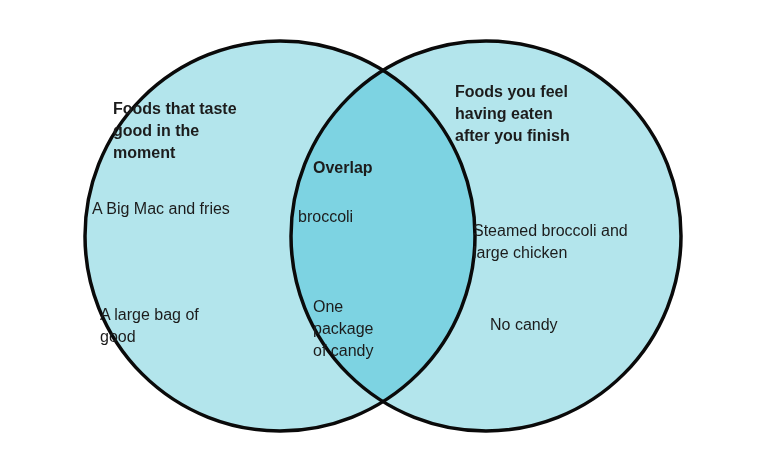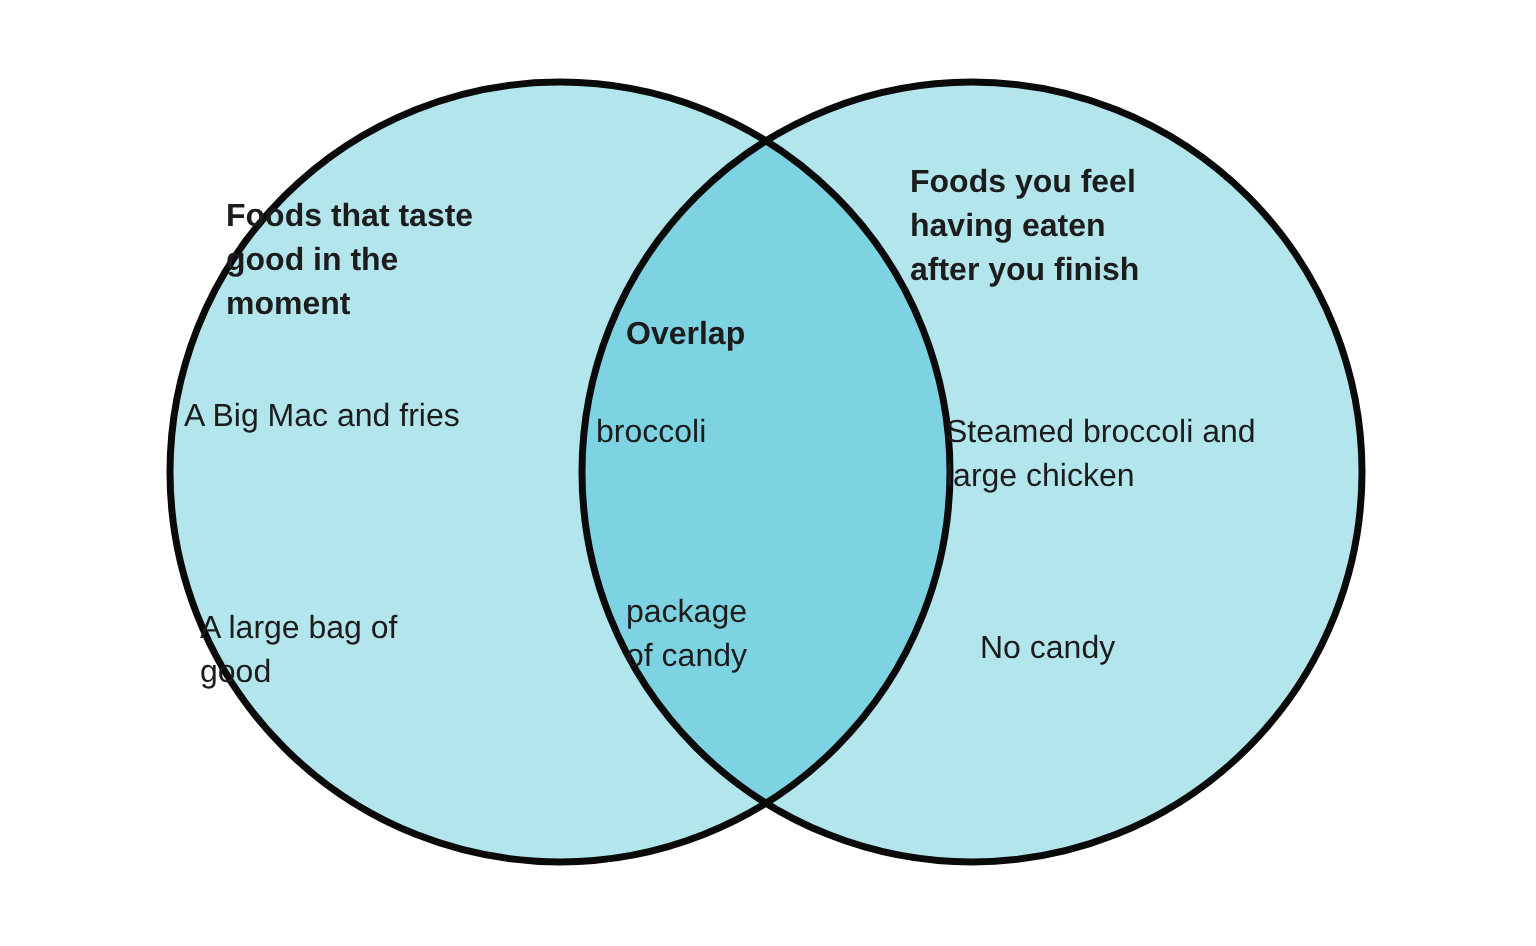--- a/index.html
+++ b/index.html
@@ -41,29 +41,30 @@
 </div>
 
 <div class="label heading" style="left:313px; top:121px; width:140px;margin-top:36px;">
   <span class="lbl-line">Overlap</span>
 </div>
 
 <div class="label" style="left:298px; top:206px; width:170px;">
   <span class="lbl-line">broccoli</span>
 </div>
 <div class="label" style="left:313px; top:296px; width:140px;">
+  <span class="lbl-line">One</span>
   <span class="lbl-line">package</span>
   <span class="lbl-line">of candy</span>
 </div>
 
 <div class="label heading" style="left:455px; top:81px; width:200px;">
   <span class="lbl-line">Foods you feel</span>
   <span class="lbl-line">having eaten</span>
   <span class="lbl-line">after you finish</span>
 </div>
 
-<div class="label" style="left:473px; top:206px; width:200px;">
+<div class="label" style="left:473px; top:220px; width:200px;">
   <span class="lbl-line">Steamed broccoli and</span>
   <span class="lbl-line">large chicken</span>
 </div>
 <div class="label" style="left:490px; top:314px; width:130px;">
   <span class="lbl-line">No candy</span>
 </div>
 
 </body></html>

